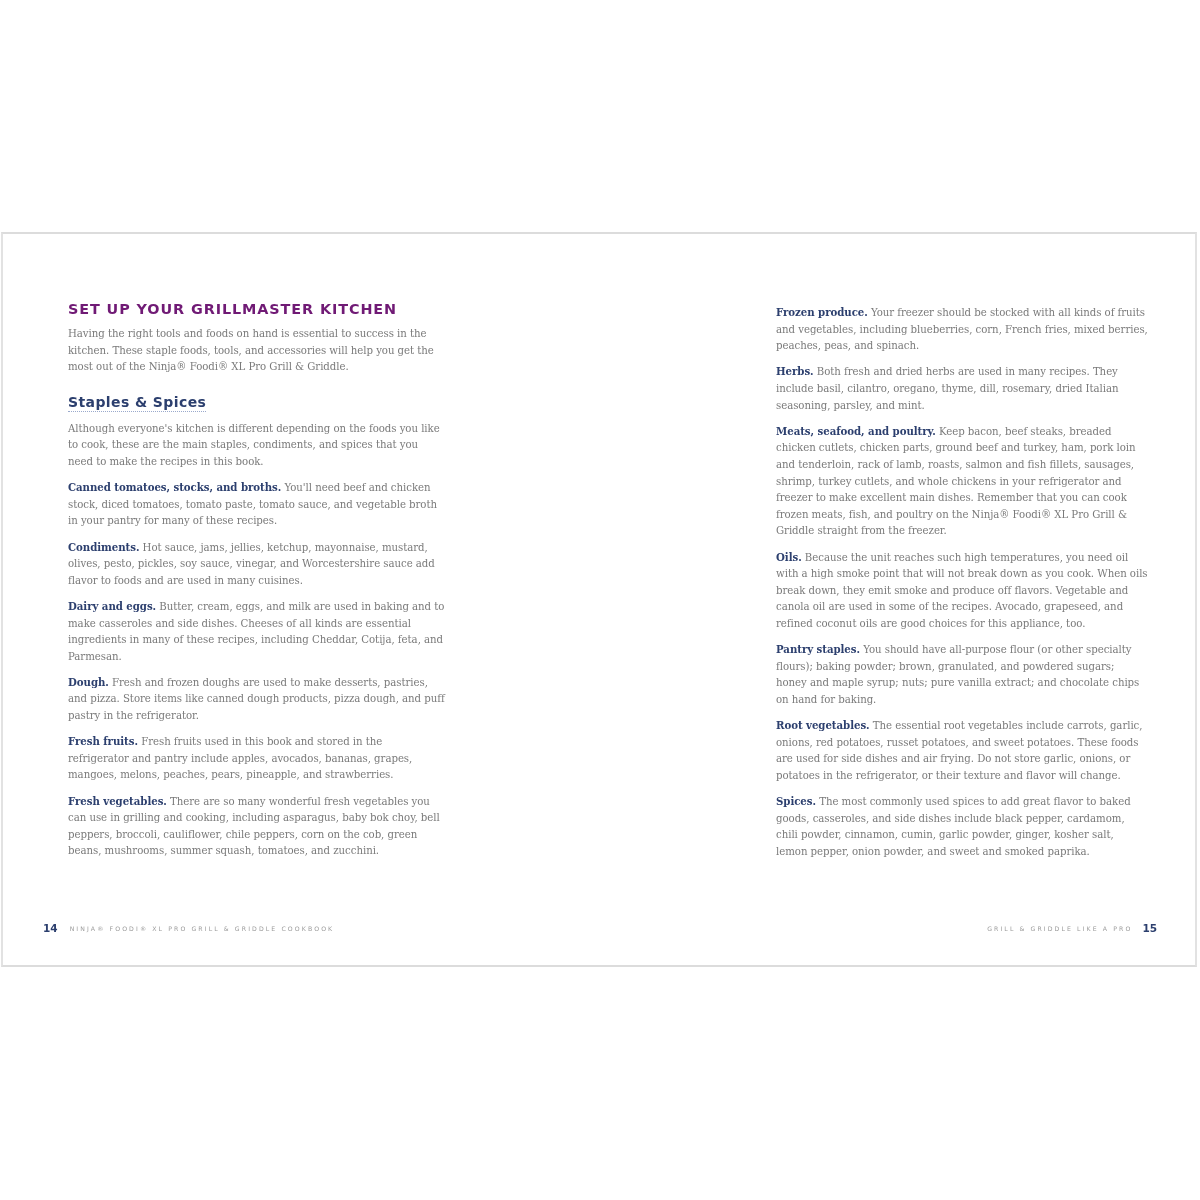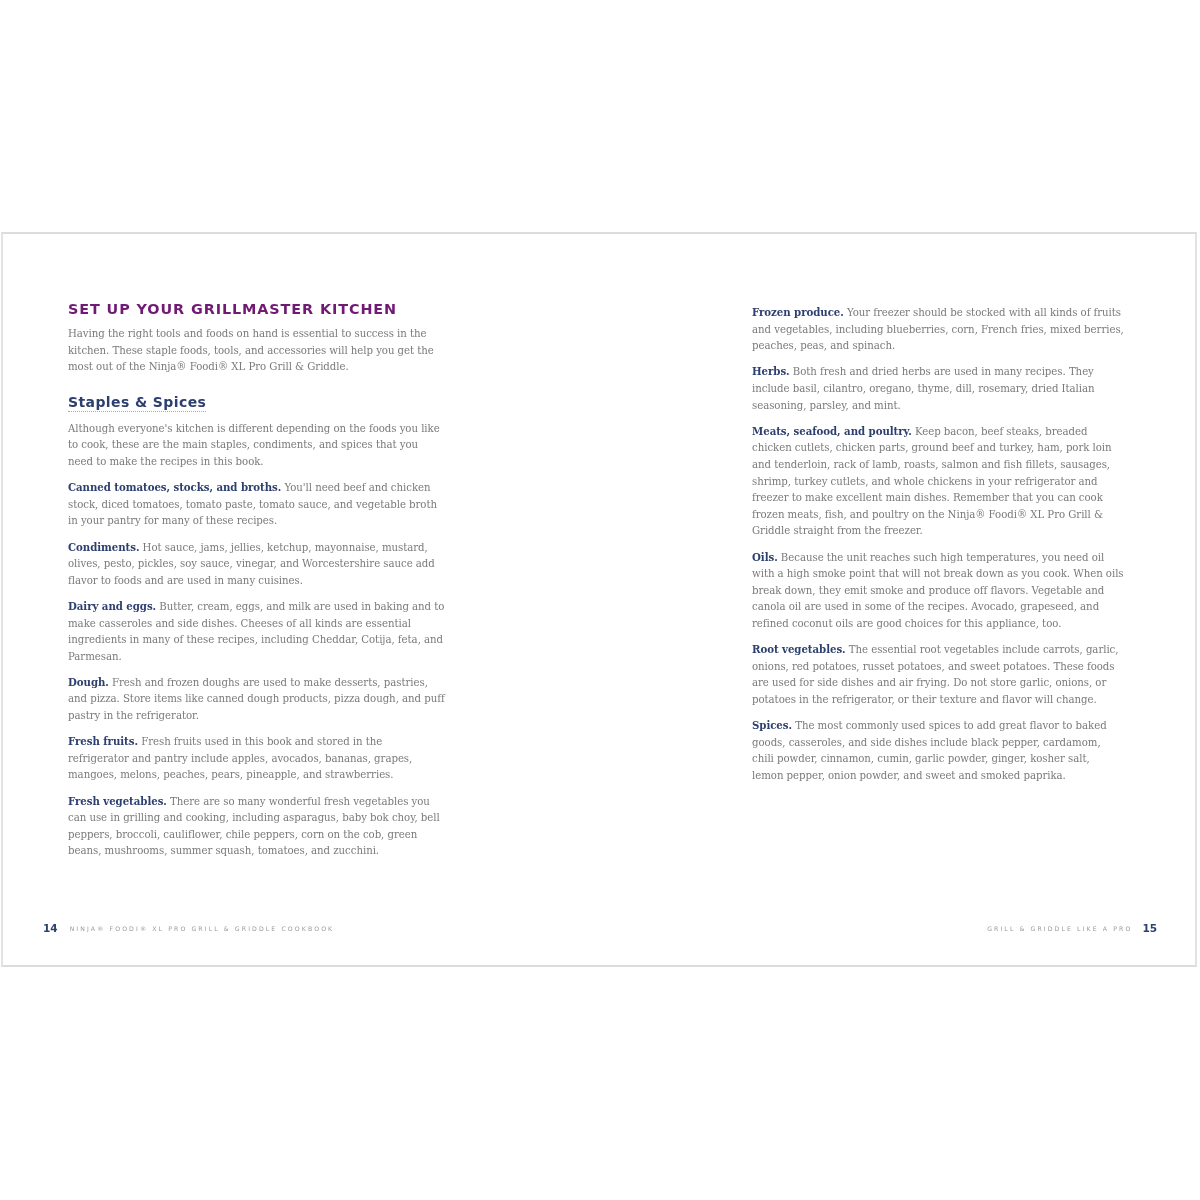--- a/index.html
+++ b/index.html
@@ -36,21 +36,21 @@
     .page-right { left: 598px; width: 598px; }
 
     .col {
       position: absolute;
       color: #7a7a7a;
       font-size: 10.2px;
       line-height: 16.6px;
       letter-spacing: -0.05px;
     }
     .col-left { left: 65px; top: 66px; width: 378px; }
-    .col-right { left: 151px; top: 70px; width: 372px; }
+    .col-right { left: 175px; top: 70px; width: 372px; }
 
     .chapter-title {
       font-family: "DejaVu Sans", "Liberation Sans", sans-serif;
       font-weight: bold;
       font-size: 14.4px;
       letter-spacing: 0.9px;
       color: #701a75;
       margin: 0 0 8px 0;
       line-height: 18px;
     }
@@ -120,20 +120,21 @@
       <span class="folio">14</span><span class="running-head">NINJA® FOODI® XL PRO GRILL &amp; GRIDDLE COOKBOOK</span>
     </div>
   </div>
 
   <div class="page page-right">
     <div class="col col-right">
       <p class="para"><span class="term">Frozen produce.</span><span> Your freezer should be stocked with all kinds of fruits and vegetables, including blueberries, corn, French fries, mixed berries, peaches, peas, and spinach.</span></p>
       <p class="para"><span class="term">Herbs.</span><span> Both fresh and dried herbs are used in many recipes. They include basil, cilantro, oregano, thyme, dill, rosemary, dried Italian seasoning, parsley, and mint.</span></p>
       <p class="para"><span class="term">Meats, seafood, and poultry.</span><span> Keep bacon, beef steaks, breaded chicken cutlets, chicken parts, ground beef and turkey, ham, pork loin and tenderloin, rack of lamb, roasts, salmon and fish fillets, sausages, shrimp, turkey cutlets, and whole chickens in your refrigerator and freezer to make excellent main dishes. Remember that you can cook frozen meats, fish, and poultry on the Ninja® Foodi® XL Pro Grill &amp; Griddle straight from the freezer.</span></p>
       <p class="para"><span class="term">Oils.</span><span> Because the unit reaches such high temperatures, you need oil with a high smoke point that will not break down as you cook. When oils break down, they emit smoke and produce off flavors. Vegetable and canola oil are used in some of the recipes. Avocado, grapeseed, and refined coconut oils are good choices for this appliance, too.</span></p>
+      <p class="para"><span class="term">Pantry staples.</span><span> You should have all-purpose flour (or other specialty flours); baking powder; brown, granulated, and powdered sugars; honey and maple syrup; nuts; pure vanilla extract; and chocolate chips on hand for baking.</span></p>
       <p class="para"><span class="term">Root vegetables.</span><span> The essential root vegetables include carrots, garlic, onions, red potatoes, russet potatoes, and sweet potatoes. These foods are used for side dishes and air frying. Do not store garlic, onions, or potatoes in the refrigerator, or their texture and flavor will change.</span></p>
       <p class="para"><span class="term">Spices.</span><span> The most commonly used spices to add great flavor to baked goods, casseroles, and side dishes include black pepper, cardamom, chili powder, cinnamon, cumin, garlic powder, ginger, kosher salt, lemon pepper, onion powder, and sweet and smoked paprika.</span></p>
     </div>
 
     <div class="footer footer-right">
       <span class="running-head">GRILL &amp; GRIDDLE LIKE A PRO</span><span class="folio">15</span>
     </div>
   </div>
 
 </div>

